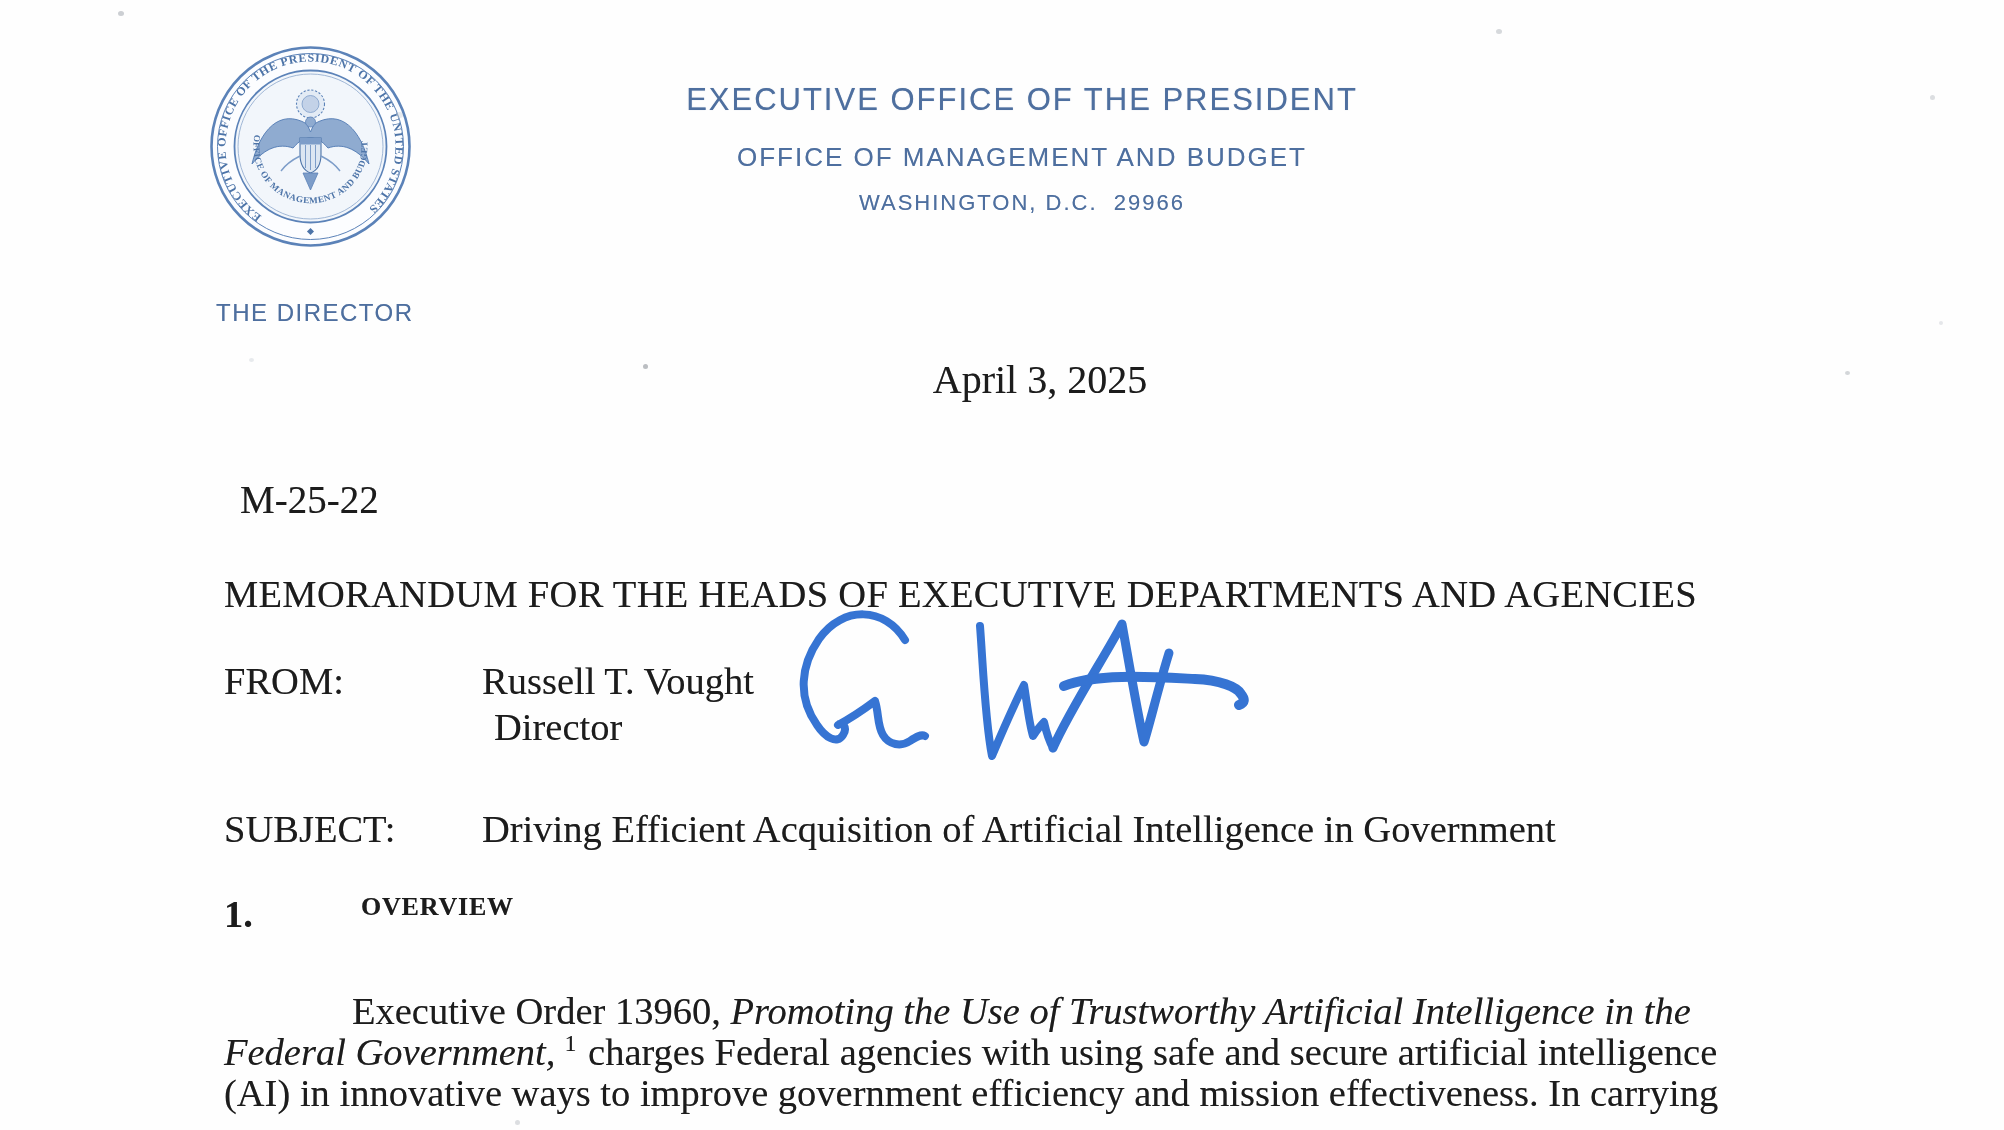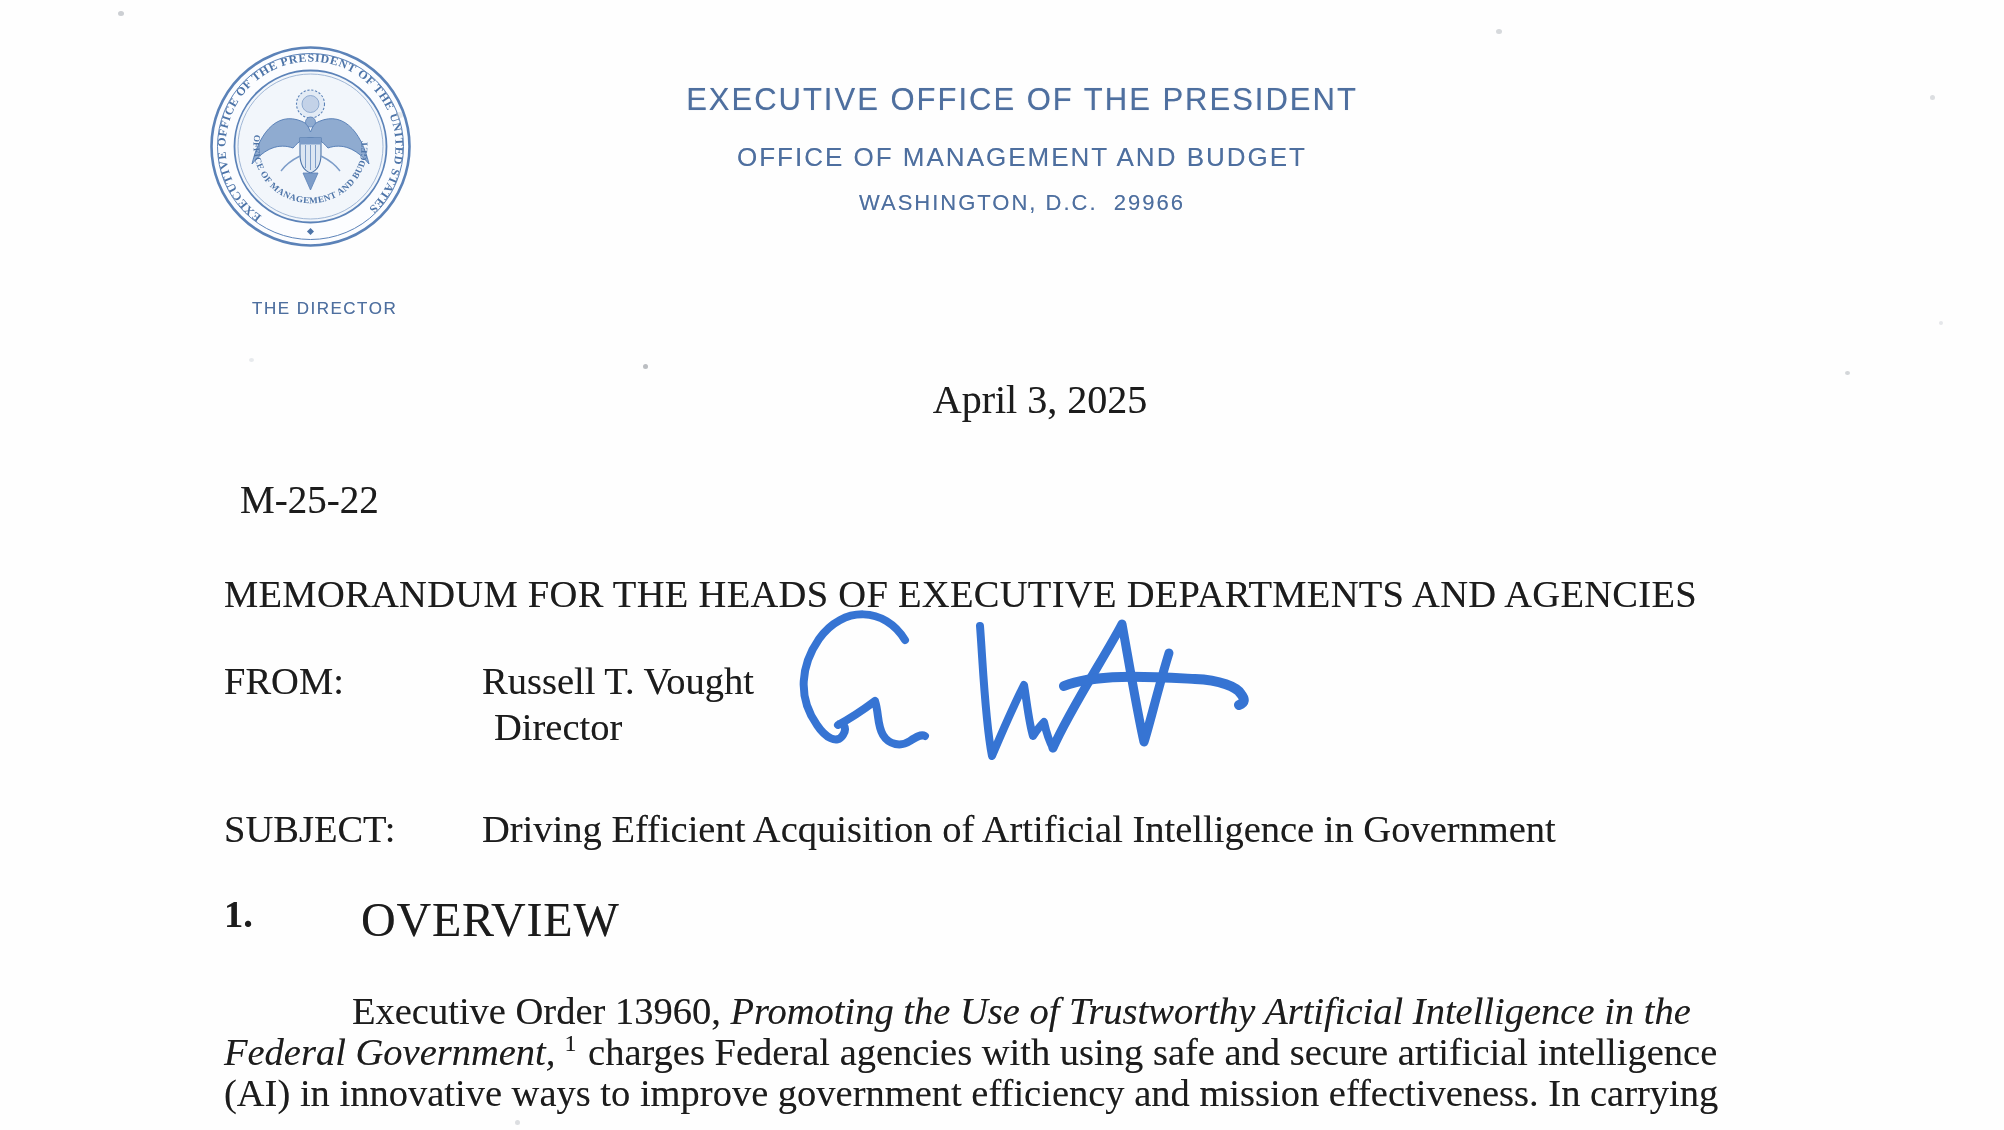--- a/index.html
+++ b/index.html
@@ -11,34 +11,34 @@
   .abs{position:absolute;white-space:nowrap;}
 
   
   .seal{position:absolute;left:208px;top:44px;width:205px;height:205px;}
   .letterhead{position:absolute;left:402px;top:82px;width:1240px;text-align:center;
     font-family:"Liberation Sans",sans-serif;color:#4e6f9f;}
   .lh1{font-size:31px;line-height:36px;letter-spacing:2px;text-shadow:0 0 0.7px rgba(78,111,159,.55);}
   .lh2{margin-top:24px;font-size:26px;line-height:30px;letter-spacing:2px;text-shadow:0 0 0.6px rgba(78,111,159,.5);}
   .lh3{margin-top:18px;font-size:22px;line-height:26px;letter-spacing:2px;white-space:pre;text-shadow:0 0 0.5px rgba(78,111,159,.5);}
   .director{position:absolute;left:216px;top:299px;font-family:"Liberation Sans",sans-serif;
-    font-size:17px;letter-spacing:1.5px;color:#4e6f9f;white-space:nowrap;
-    text-shadow:0 0 0.5px rgba(78,111,159,.5);margin-left:36px;}
+    font-size:24px;letter-spacing:1.5px;color:#4e6f9f;white-space:nowrap;
+    text-shadow:0 0 0.5px rgba(78,111,159,.5);}
 
   
-  .date-row{position:absolute;left:440px;top:356px;width:1200px;text-align:center;font-size:40px;margin-top:20px;}
+  .date-row{position:absolute;left:440px;top:356px;width:1200px;text-align:center;font-size:40px;}
   .memo-number{left:224px;top:477px;font-size:39px;margin-left:16px;}
   .memo-line{left:224px;top:572px;font-size:38.5px;letter-spacing:0.3px;}
   .from-label{left:224px;top:659px;font-size:38.5px;}
   .from-name{left:482px;top:659px;font-size:38.5px;}
   .from-title{left:482px;top:705px;font-size:38.5px;margin-left:12px;}
   .subject-label{left:224px;top:807px;font-size:38.5px;}
   .subject-text{left:482px;top:807px;font-size:38.5px;}
   .section-number{left:224px;top:892px;font-size:38.5px;font-weight:bold;}
-  .section-title{left:361px;top:892px;font-size:48px;font-weight:normal;letter-spacing:0.8px;}
+  .section-title{left:361px;top:892px;font-size:26px;font-weight:bold;letter-spacing:0.8px;}
 
   .signature{position:absolute;left:775px;top:595px;width:500px;height:185px;}
 
   .para{position:absolute;left:224px;top:991px;width:1640px;font-size:38.5px;}
   .pline{white-space:nowrap;line-height:41px;height:41px;}
   .pline-indent{padding-left:128px;}
   .it{font-style:italic;}
   .fnsup{font-size:24px;vertical-align:super;line-height:0;margin-left:9px;margin-right:2px;}
 
   

